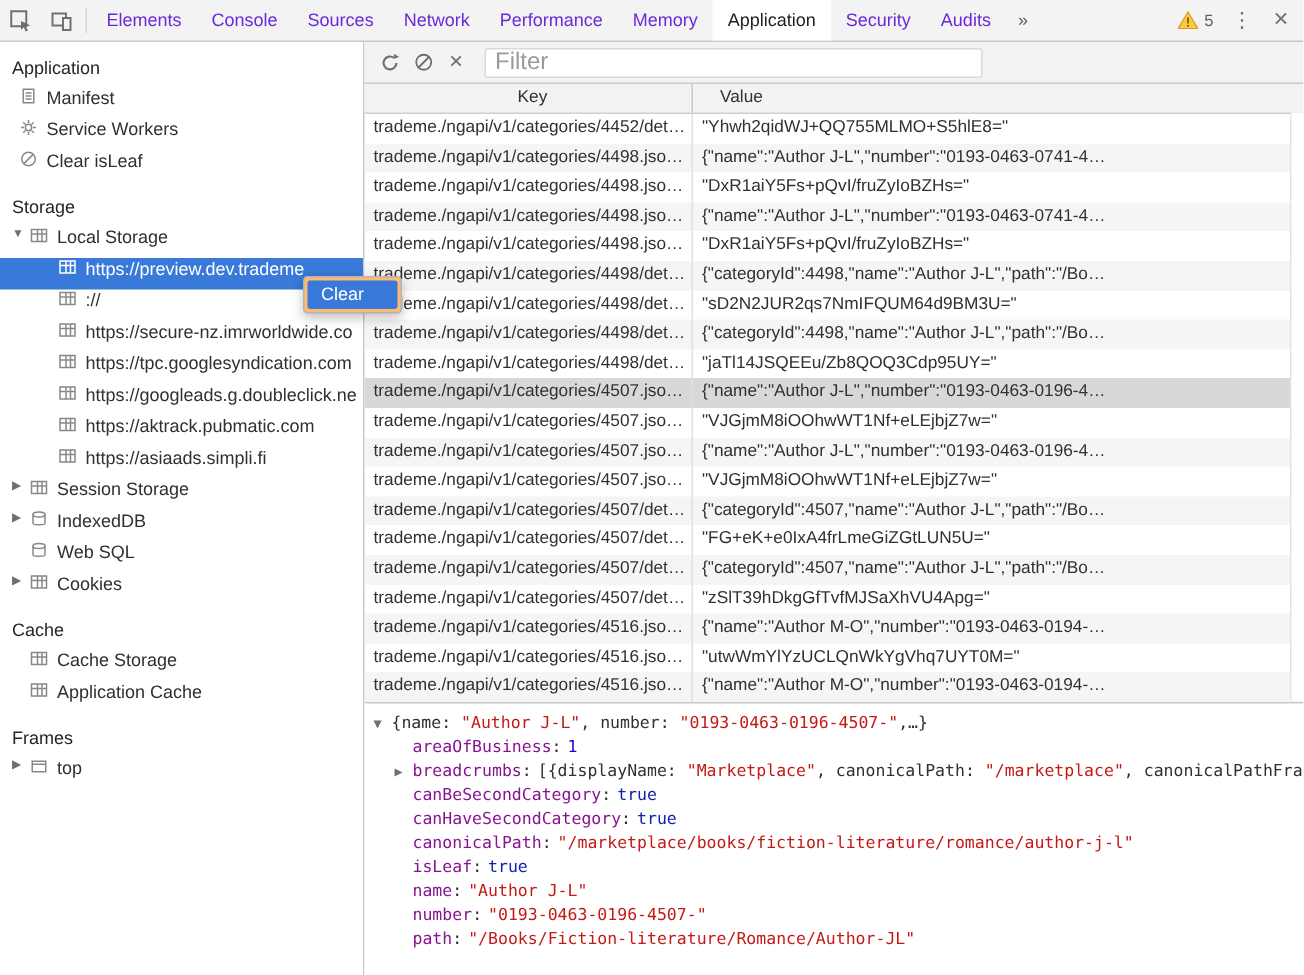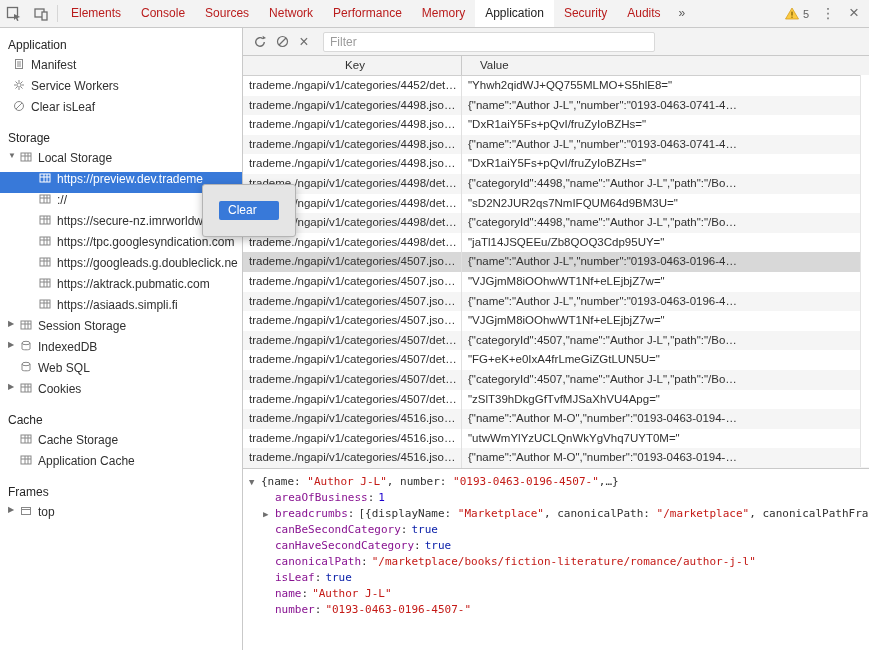--- a/index.html
+++ b/index.html
@@ -4,21 +4,21 @@
 <style>
   html,body{margin:0;padding:0;}
   body{width:869px;height:650px;overflow:hidden;position:relative;background:#fff;
        font-family:"Liberation Sans",sans-serif;font-size:12px;color:#303030;}
   svg{display:block;}
 
   
   .tabbar{display:flex;align-items:stretch;height:27px;background:#f3f3f3;border-bottom:1px solid #c9c9c9;}
   .tool-icon{width:27px;display:flex;align-items:center;justify-content:center;cursor:pointer;}
   .tabbar-sep{width:1px;background:#d6d6d6;margin:5px 3px;}
-  .tab{padding:0 10px;line-height:27px;color:#b91c1c;cursor:pointer;white-space:nowrap;}
+  .tab{padding:0 10px;line-height:27px;color:#6d28d9;cursor:pointer;white-space:nowrap;}
   .tab.selected{background:#fff;color:#222;}
   .tab-overflow{padding:0 8px;line-height:27px;color:#5a5a5a;cursor:pointer;}
   .tabbar-spacer{flex:1;}
   .warn-badge{display:flex;align-items:center;gap:4px;padding:0 8px;font-size:11px;color:#5f5f5f;cursor:pointer;}
   .menu-dots{width:22px;text-align:center;line-height:27px;font-size:14px;color:#6e6e6e;cursor:pointer;}
   .close-btn{width:30px;text-align:center;line-height:26px;font-size:17px;color:#6e6e6e;cursor:pointer;}
 
   
   .content{display:flex;height:622px;}
 
@@ -34,21 +34,21 @@
   .side-item.origin.selected svg rect,.side-item.origin.selected svg line{stroke:#fff;}
   .tree-arrow{width:11px;flex:none;font-size:8px;color:#6f6f6f;text-align:left;display:inline-block;}
   .lbl{white-space:nowrap;overflow:hidden;flex:1;}
 
   
   .main{flex:1;display:flex;flex-direction:column;min-width:0;}
   .storage-toolbar{height:27px;flex:none;background:#f3f3f3;border-bottom:1px solid #c9c9c9;display:flex;align-items:center;padding:0 6px;}
   .tbtn{width:22px;height:27px;display:flex;align-items:center;justify-content:center;color:#6e6e6e;cursor:pointer;}
   .tbtn.txt{font-size:16px;}
   .filter-input{margin-left:8px;width:318px;height:16px;border:1px solid #d9d9d9;border-radius:2px;background:#fff;
-                font-family:inherit;font-size:12px;padding:1px 6px;color:#333;outline:none;}
+                font-family:inherit;font-size:16px;padding:1px 6px;color:#333;outline:none;}
   .filter-input::placeholder{color:#9b9b9b;}
 
   .grid{flex:none;position:relative;}
   .grid-header{display:flex;height:19px;line-height:19px;background:#f3f3f3;border-bottom:1px solid #cfcfcf;font-size:11.5px;}
   .col-key{width:219px;flex:none;padding-left:6px;border-right:1px solid #c9c9c9;box-sizing:border-box;text-align:center;}
   .col-value{flex:1;padding-left:6px;margin-left:12px;}
   .rows{height:392px;overflow:hidden;font-size:11.5px;}
   .row{display:flex;height:19.6px;line-height:19.6px;cursor:pointer;}
   .row:nth-child(even){background:#f5f5f5;}
   .row.selected{background:#d8d8d8;}
@@ -64,22 +64,22 @@
   .pline.prop{padding-left:16px;}
   .parrow{display:inline-block;width:12px;font-size:9px;color:#6f6f6f;cursor:pointer;}
   .pkey{color:#881391;}
   .pcolon{color:#303030;padding-right:4px;}
   .plain{color:#303030;}
   .str{color:#c41a16;}
   .num{color:#1c00cf;}
   .bool{color:#0d22aa;}
 
   
-  .context-menu{position:absolute;left:202px;top:184px;background:#e5e5e5;border:1px solid #b4b4b4;border-radius:3px;
-                box-shadow:0 3px 8px rgba(0,0,0,.25);padding:16px;z-index:10;}
+  .context-menu{position:absolute;left:202px;top:184px;background:#fdba74;border:1px solid #b4b4b4;border-radius:3px;
+                box-shadow:0 3px 8px rgba(0,0,0,.25);padding:2px;z-index:10;}
   .menu-item{height:19px;line-height:19px;padding:0 22px 0 9px;font-size:12px;border-radius:2px;cursor:pointer;}
   .menu-item.highlighted{background:#3879d9;color:#fff;}
 </style>
 </head>
 <body>
 
 <div class="tabbar">
   <div class="tool-icon">
     <svg width="16" height="16" viewBox="0 0 16 16">
         <rect x="1.5" y="1.5" width="10" height="10" fill="none" stroke="#6e6e6e" stroke-width="1.3"></rect>
@@ -475,20 +475,23 @@
       </div>
       <div class="pline prop">
         <span class="parrow"></span><span class="pkey">isLeaf</span><span class="pcolon">:</span><span class="bool">true</span>
       </div>
       <div class="pline prop">
         <span class="parrow"></span><span class="pkey">name</span><span class="pcolon">:</span><span class="str">"Author J-L"</span>
       </div>
       <div class="pline prop">
         <span class="parrow"></span><span class="pkey">number</span><span class="pcolon">:</span><span class="str">"0193-0463-0196-4507-"</span>
       </div>
+      <div class="pline prop">
+        <span class="parrow"></span><span class="pkey">path</span><span class="pcolon">:</span><span class="str">"/Books/Fiction-literature/Romance/Author-JL"</span>
+      </div>
     </div>
 
   </div>
 </div>
 
 <div class="context-menu">
   <div class="menu-item highlighted">Clear</div>
 </div>
 
 </body></html>

